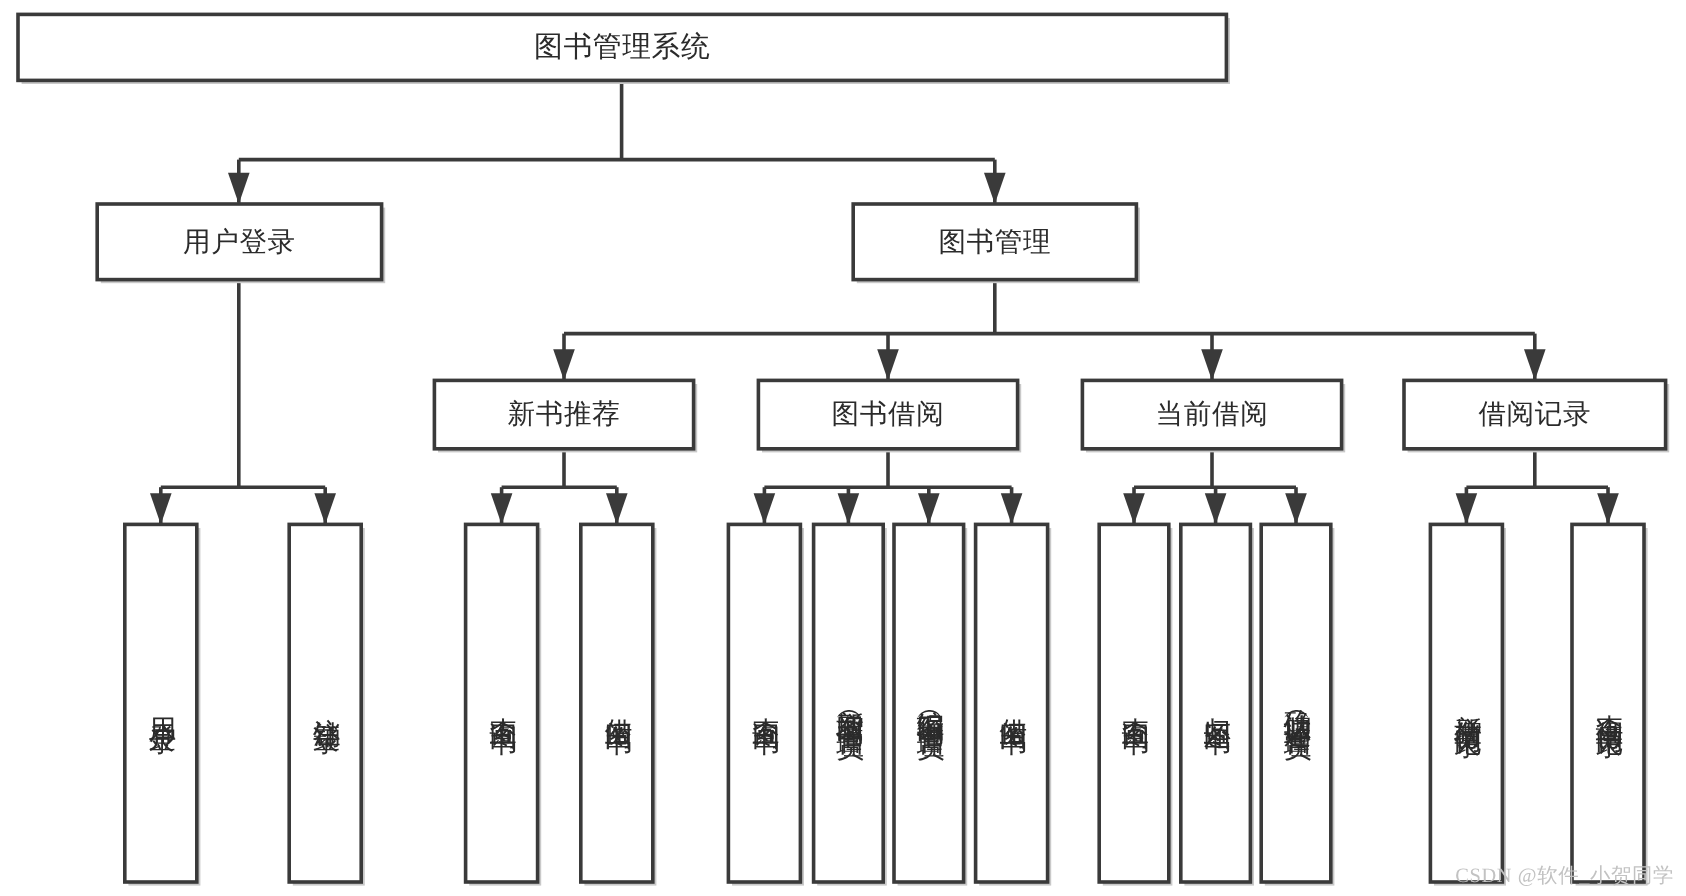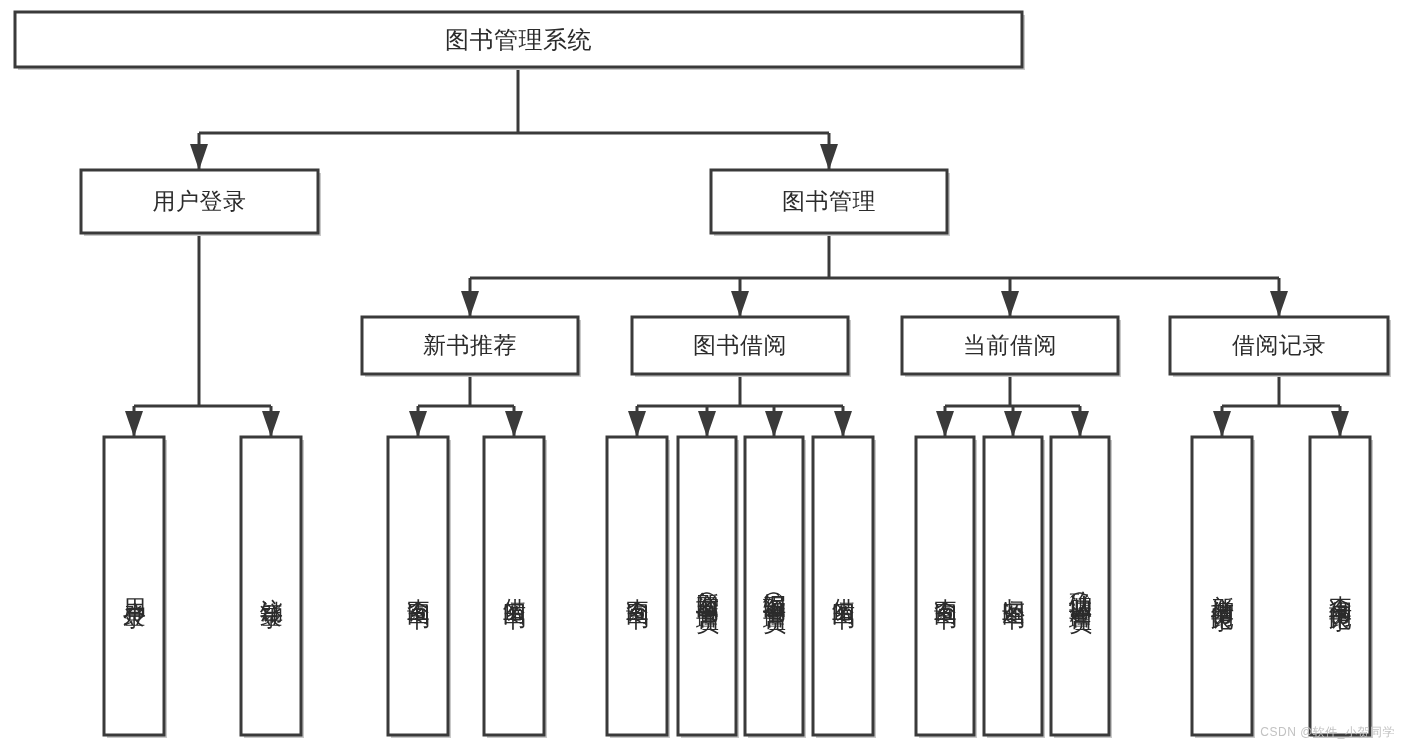--- a/index.html
+++ b/index.html
@@ -72,22 +72,22 @@
     line-height: 1.12;
     color: #2b2b2b;
     letter-spacing: 3px;
     white-space: nowrap;
     text-align: center;
   }
   .watermark {
     position: absolute;
     right: 10px;
     bottom: 6px;
-    font-family: Liberation Sans, sans-serif;
-    font-size: 12px;
+    font-family: Liberation Serif, serif;
+    font-size: 17px;
     color: #c2c2c2;
     white-space: nowrap;
     letter-spacing: 0.5px;
   }
 </style>
 </head>
 <body>
 
 <div id="diagram-root">
   <svg class="diagram-canvas" id="diagram-svg" viewBox="0 0 1405 747" xmlns="http://www.w3.org/2000/svg">

